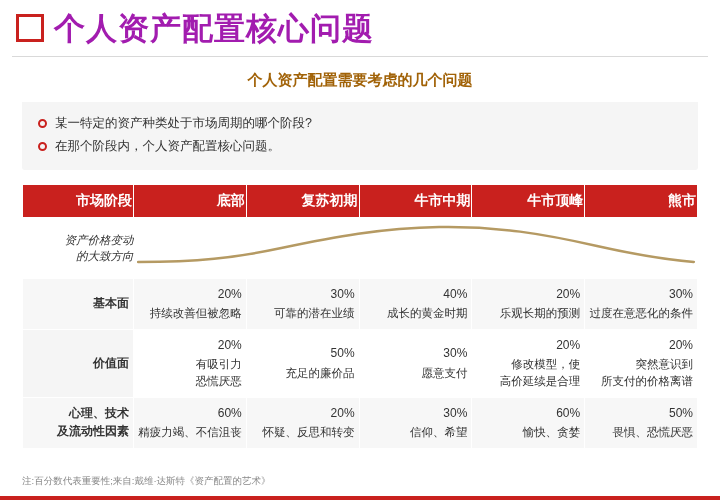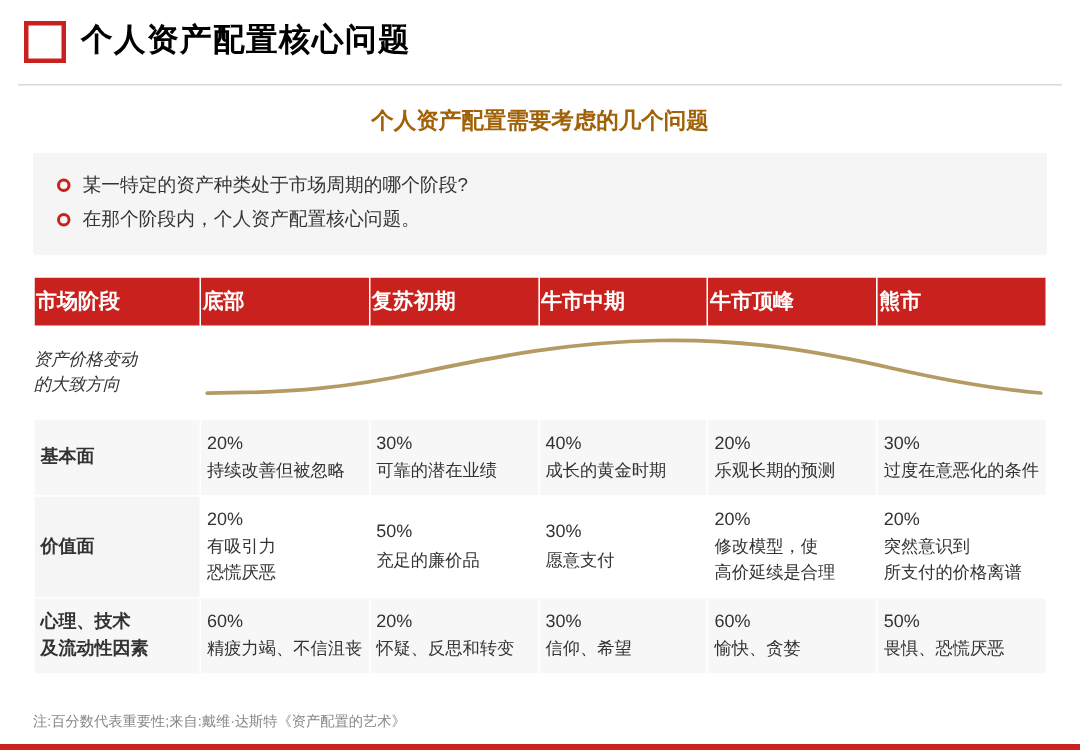--- a/index.html
+++ b/index.html
@@ -30,26 +30,25 @@
     align-items: center;
   }
   .title-mark {
     width: 22px;
     height: 22px;
     border: 3px solid #c9211e;
     margin-right: 10px;
     flex: none;
   }
   .page-title {
-    font-size: 21px;
-    font-weight: bold;
-    color: #000000;
+    font-size: 31px;
+    font-weight: bold;
+    color: #a21caf;
     letter-spacing: 1px;
     line-height: 1;
-    font-family: Liberation Mono, monospace;
   }
   .brand {
     position: absolute;
     right: 14px;
     top: 8px;
     width: 96px;
     text-align: center;
   }
   .brand-top {
     background: #c9211e;
@@ -135,21 +134,21 @@
 
   
   .table {
     margin: 14px 22px 0;
     border-collapse: collapse;
     width: calc(100% - 44px);
     table-layout: fixed;
   }
   .table td, .table th {
     border: 1px solid #ffffff;
-    text-align: left;
+    text-align: right;
     vertical-align: middle;
   }
   thead th {
     background: #c9211e;
     color: #ffffff;
     font-size: 14px;
     font-weight: bold;
     height: 30px;
     border-right: 1px solid #ffffff;
   }

